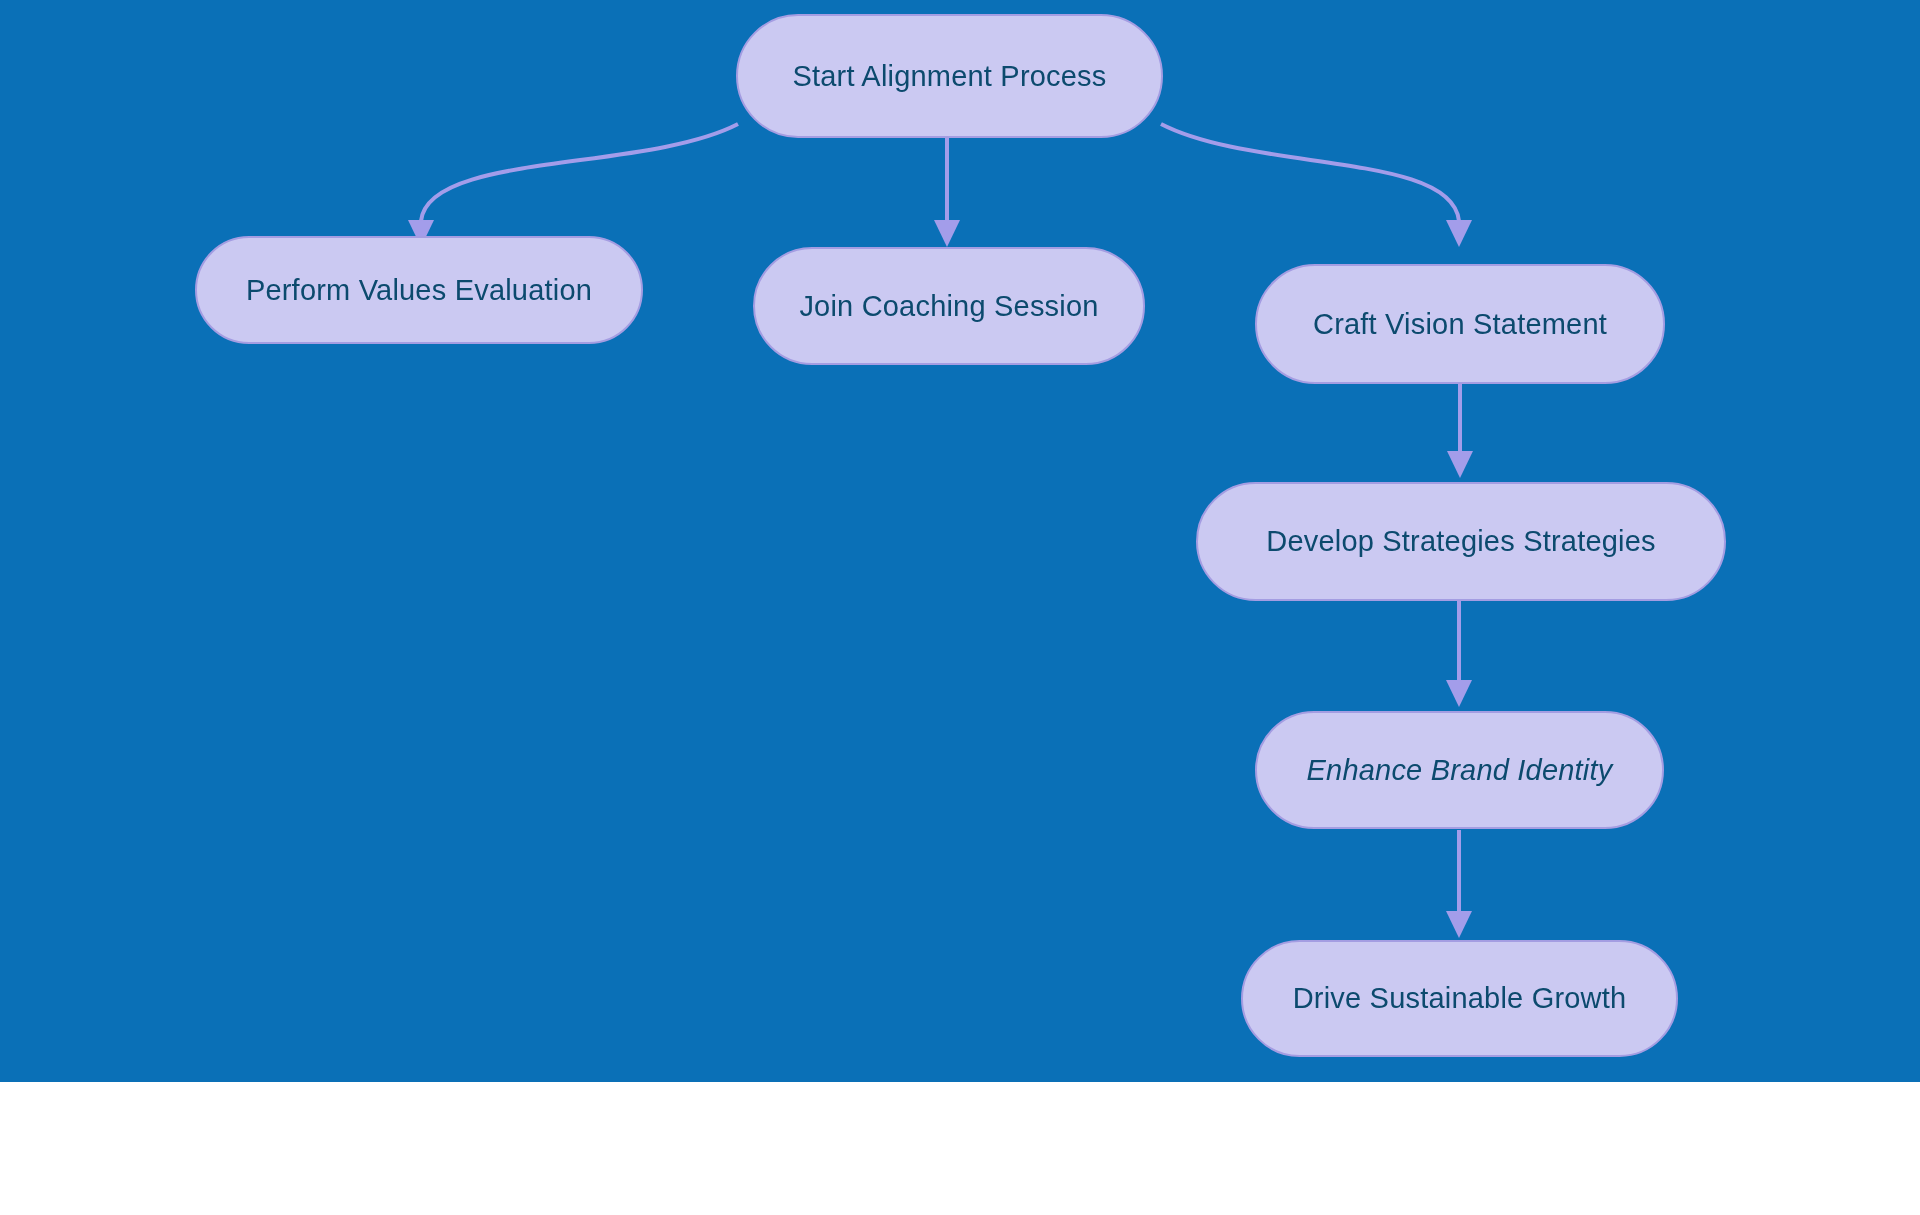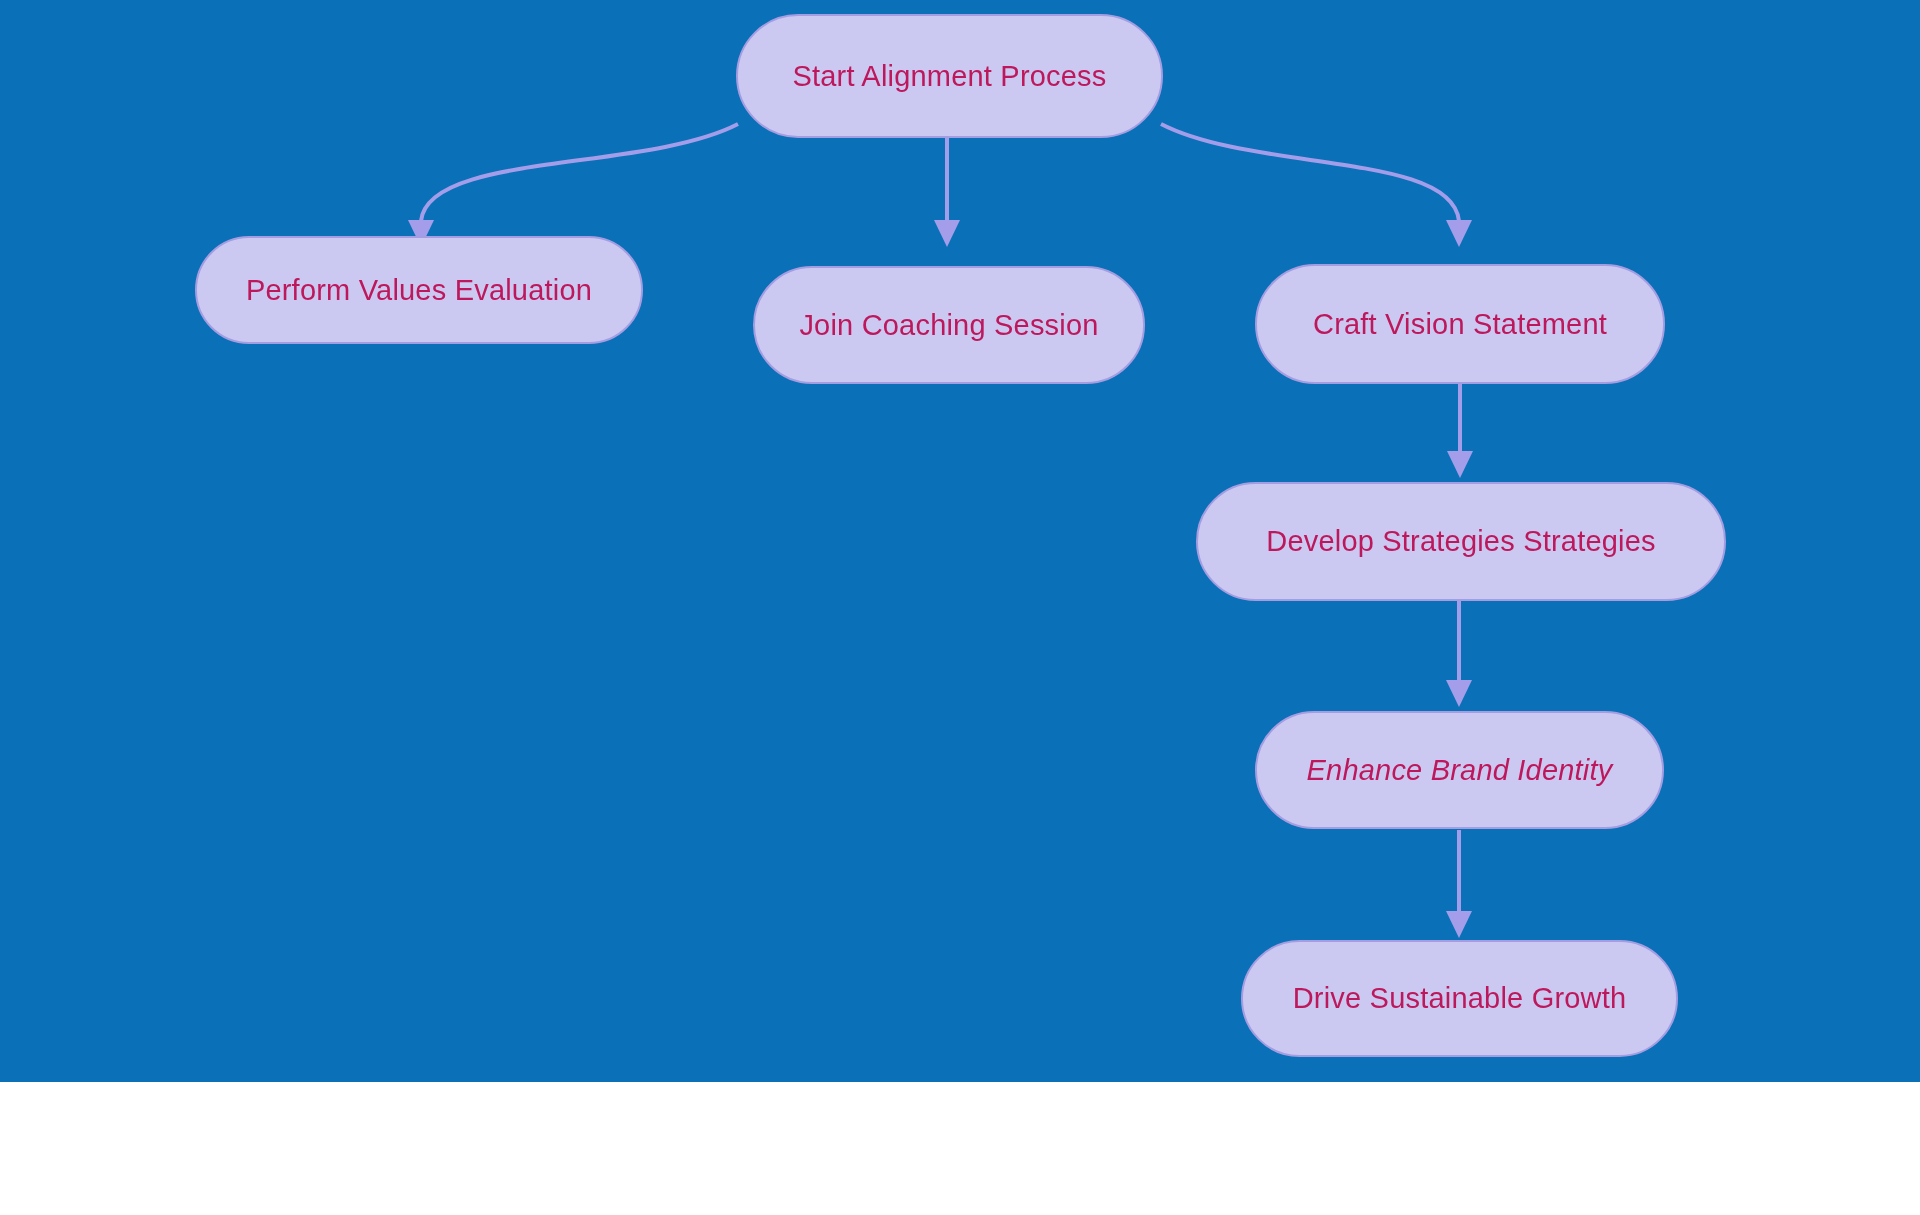--- a/index.html
+++ b/index.html
@@ -32,30 +32,30 @@
   }
   .node {
     position: absolute;
     display: flex;
     align-items: center;
     justify-content: center;
     background: #CBC9F2;
     border: 2px solid #A49DE2;
     border-radius: 62px;
     box-sizing: border-box;
-    color: #be185d;
+    color: #0c4a6e;
     font-size: 29px;
     font-weight: 500;
     letter-spacing: 0.2px;
     white-space: nowrap;
     text-align: center;
   }
   #n-start   { left: 736px;  top: 14px;  width: 427px; height: 124px; }
   #n-perform { left: 195px;  top: 236px; width: 448px; height: 108px; }
-  #n-join    { left: 753px;  top: 266px; width: 392px; height: 118px; }
+  #n-join    { left: 753px;  top: 247px; width: 392px; height: 118px; }
   #n-craft   { left: 1255px; top: 264px; width: 410px; height: 120px; }
   #n-develop { left: 1196px; top: 482px; width: 530px; height: 119px; }
   #n-enhance { left: 1255px; top: 711px; width: 409px; height: 118px; font-style: italic; }
   #n-drive   { left: 1241px; top: 940px; width: 437px; height: 117px; }
 
   .footer-band {
     position: absolute;
     left: 0;
     top: 1082px;
     width: 1920px;

